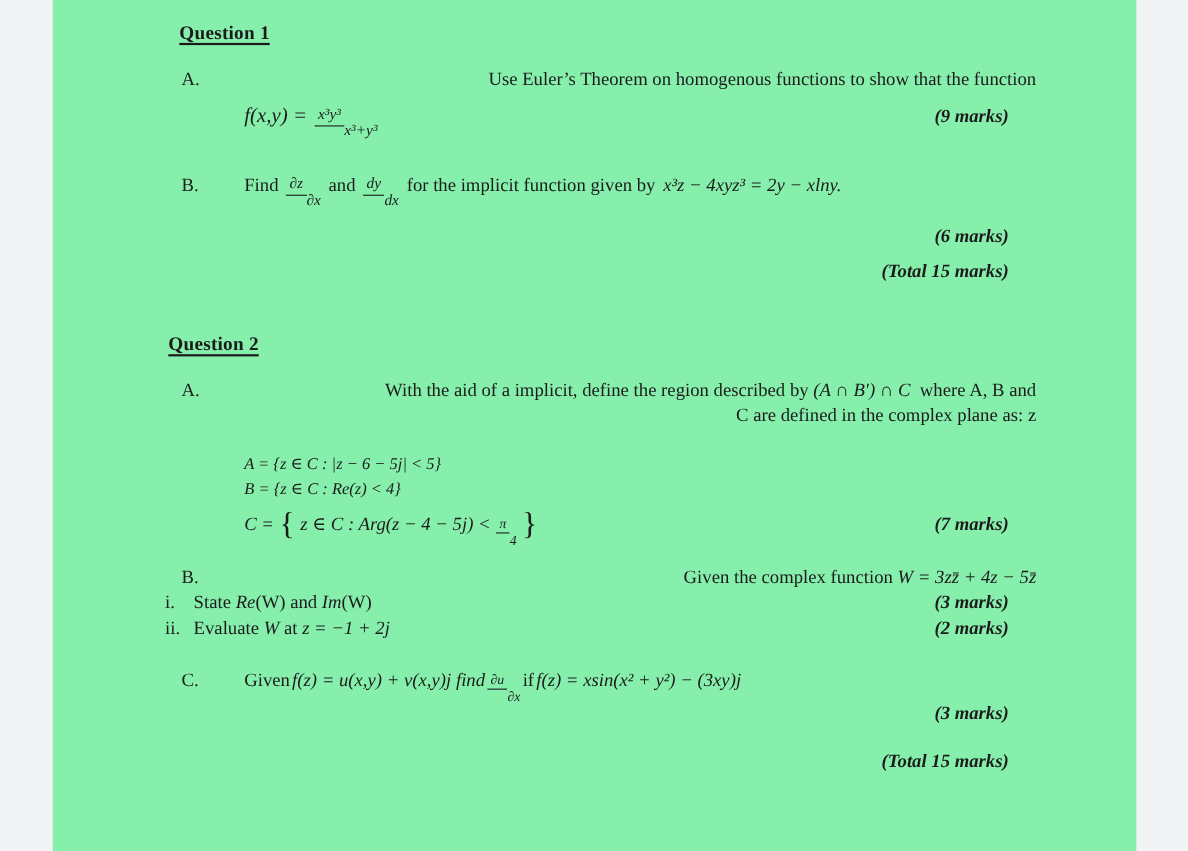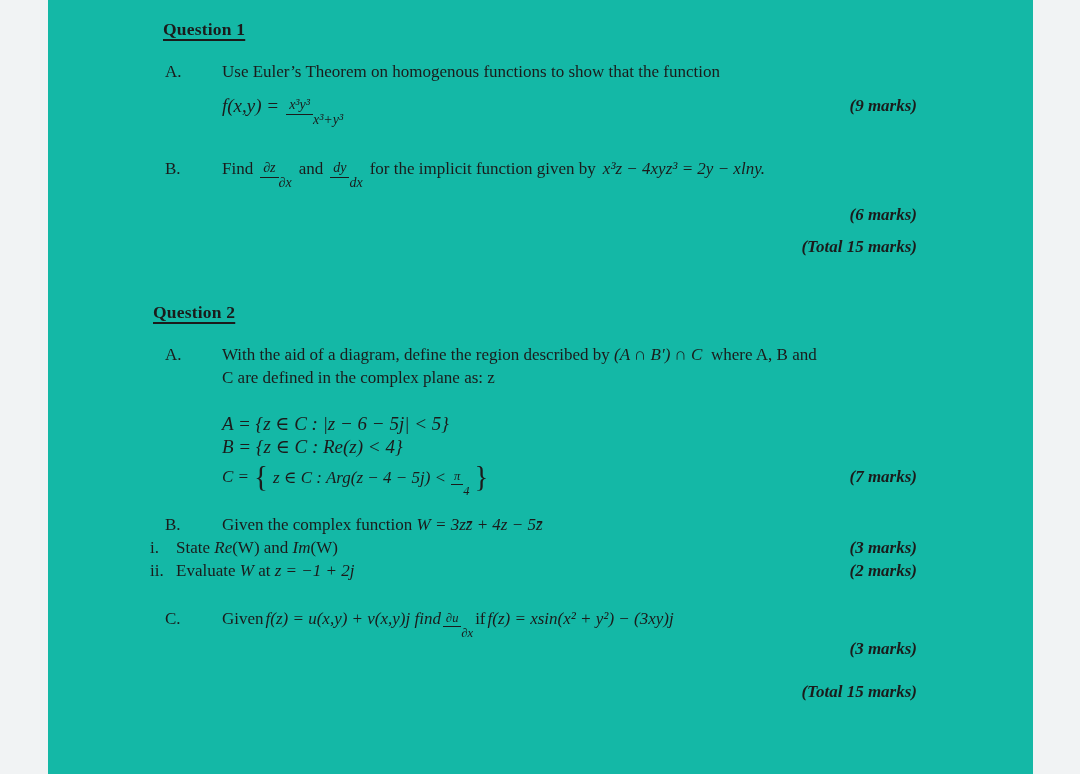--- a/index.html
+++ b/index.html
@@ -6,52 +6,52 @@
   body{
     width:1080px;height:774px;
     background:#f1f3f4;
     font-family:"Liberation Serif","DejaVu Serif",serif;
     color:#1b1b1b;
     overflow:hidden;
   }
   .stage{position:relative;width:1080px;height:774px;background:#f1f3f4;}
   .page{
     position:absolute;left:48px;top:0;width:985px;height:774px;
-    background:#14b8a6;
+    background:#86efac;
   }
   .row{position:absolute;left:0;width:100%;}
   .title{
     font-weight:bold;font-size:17.5px;
     text-decoration:underline;
     text-decoration-thickness:2px;
     text-underline-offset:4px;
     letter-spacing:.2px;
   }
   .label{position:absolute;left:117px;font-size:17px;}
   .label-vc{top:50%;transform:translateY(-50%);}
-  .content{margin-left:174px;padding-right:91px;font-size:17px;}
+  .content{margin-left:174px;padding-right:91px;font-size:17px;text-align:right;}
   .mathrow{display:flex;align-items:center;gap:7px;flex-wrap:nowrap;}
   .t{font-style:normal;}
   .m{font-style:italic;}
   .big{font-size:19px;}
   .frac{display:inline-flex;flex-direction:row;align-items:center;line-height:1.15;vertical-align:middle;}
   .frac .fn{border-bottom:1.4px solid #1b1b1b;padding:0 3px 1px 3px;}
   .frac .fd{padding-top:1px;margin-top:28px;}
   .frac-md{font-size:14px;}
   .frac-sm{font-size:12.5px;}
   .marks{
     position:absolute;right:116px;
     font-weight:bold;font-style:italic;font-size:17px;
     white-space:nowrap;
   }
   .marks-vc{top:50%;transform:translateY(-50%);}
   .bigbrace{font-size:29px;font-weight:400;line-height:32px;transform:translateY(-1px);}
   .itemline{margin-left:102px;font-size:17px;}
   .item-label{display:inline-block;width:26px;}
-  .setline{margin-left:174px;font-size:19px;font-style:italic;}
+  .setline{margin-left:174px;font-size:15px;font-style:italic;}
 </style>
 </head>
 <body>
 
 <div class="stage">
   <div class="page">
 
     <div class="row" style="top:19px">
       <span class="title" style="margin-left:115px">Question 1</span>
     </div>
@@ -100,21 +100,21 @@
       <span class="marks" style="top:0">(Total 15 marks)</span>
     </div>
 
     <div class="row" style="top:302px">
       <span class="title" style="margin-left:105px">Question 2</span>
     </div>
 
     <div class="row" style="top:345px">
       <span class="label">A.</span>
       <div class="content">
-        <span class="t">With the aid of a diagram, define the region described by </span><span class="m">(A ∩ B′) ∩ C</span><span class="t">&nbsp; where A, B and</span>
+        <span class="t">With the aid of a implicit, define the region described by </span><span class="m">(A ∩ B′) ∩ C</span><span class="t">&nbsp; where A, B and</span>
       </div>
     </div>
 
     <div class="row" style="top:368px">
       <div class="content">
         <span class="t">C are defined in the complex plane as: z</span>
       </div>
     </div>
 
     <div class="row" style="top:412px">

